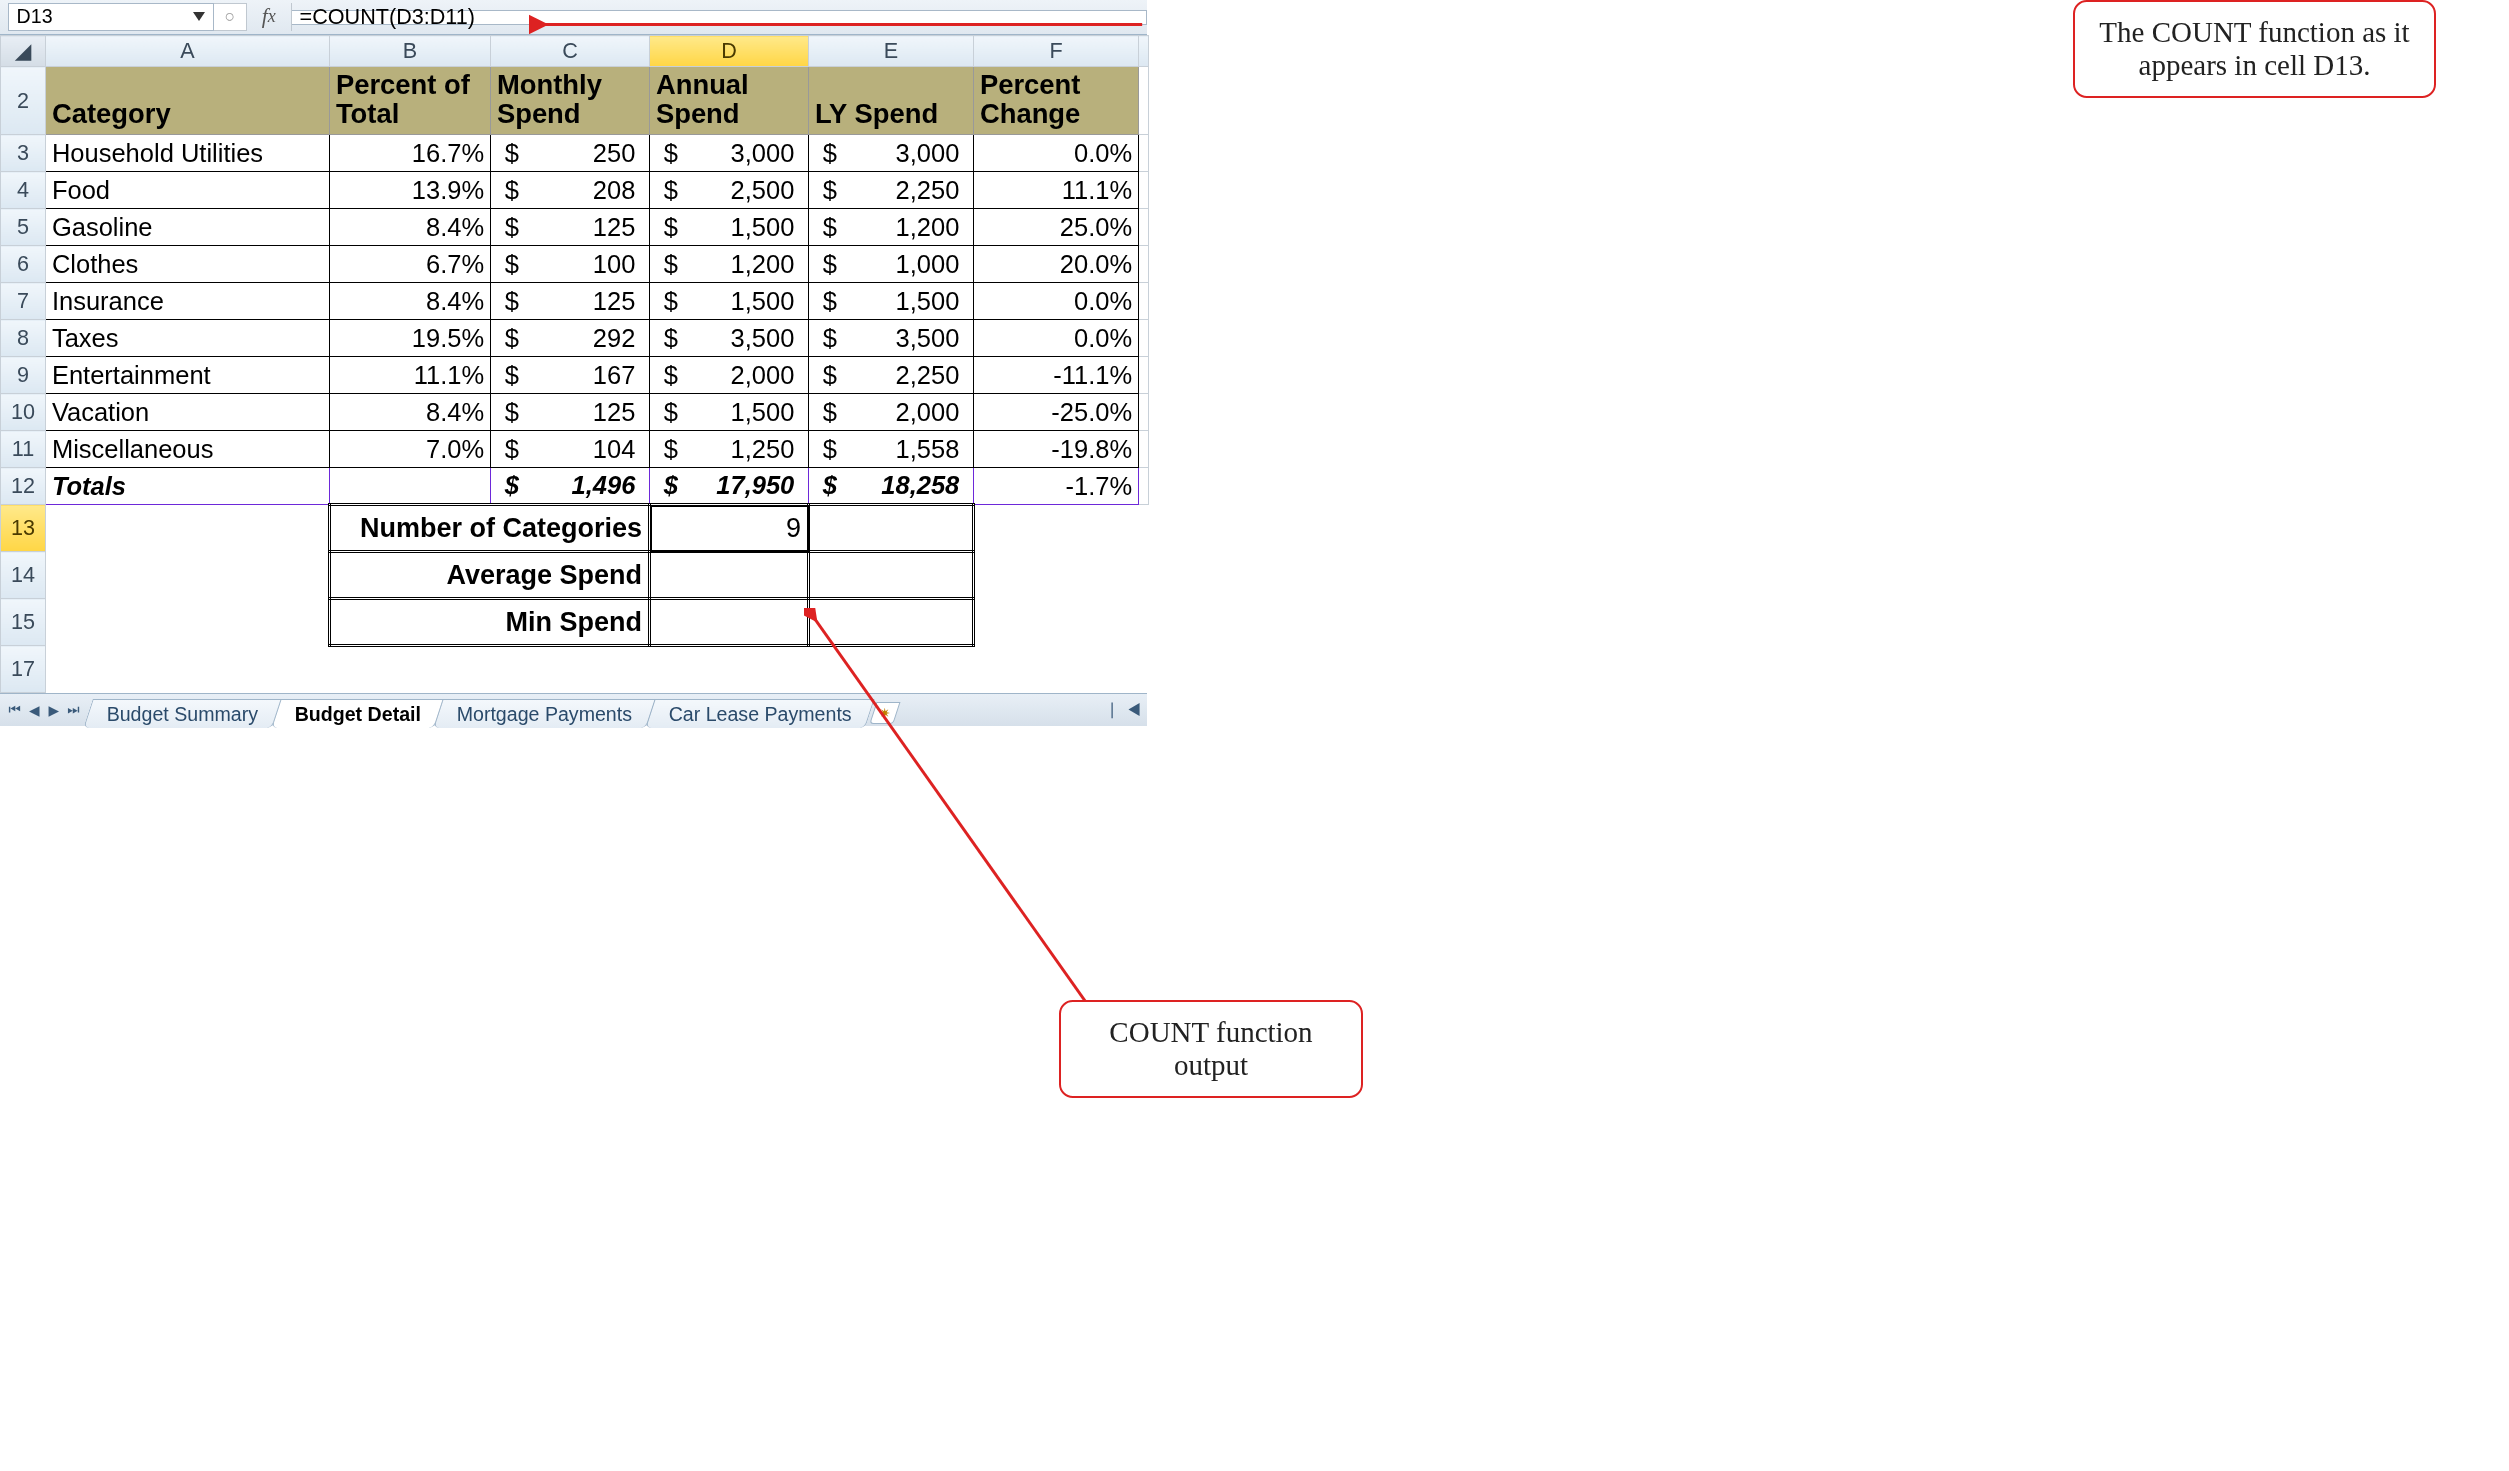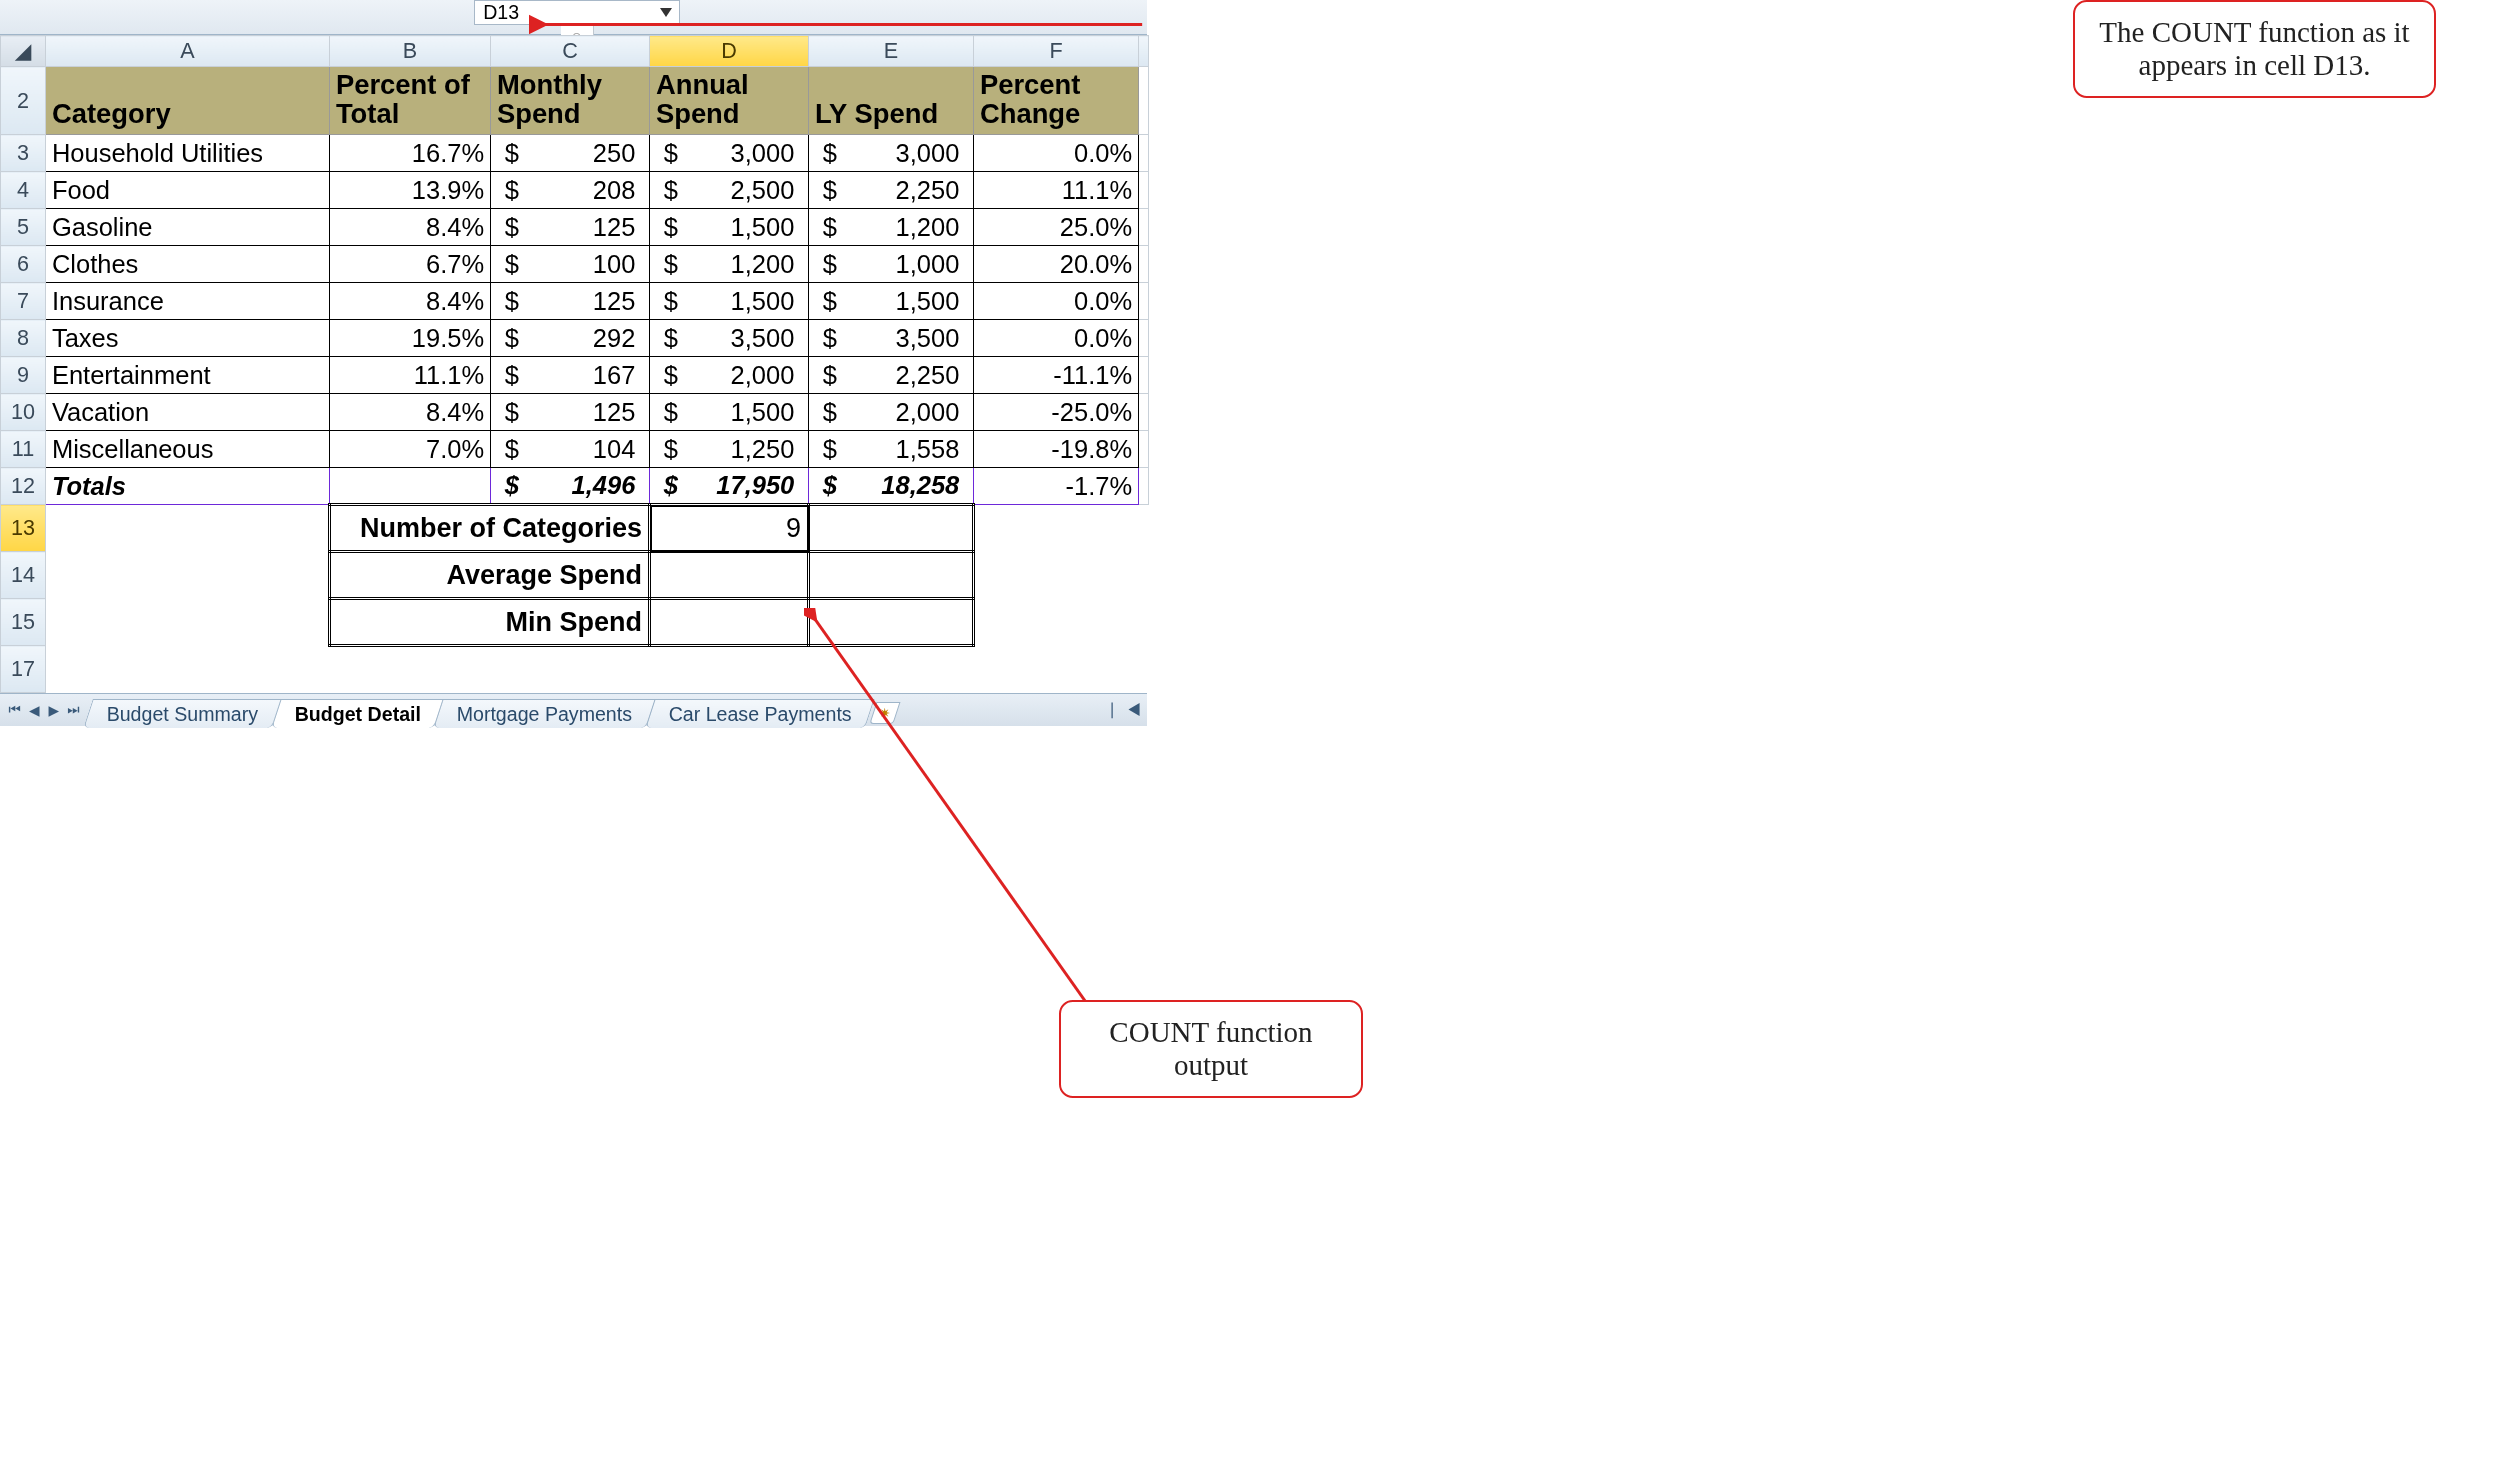--- a/index.html
+++ b/index.html
@@ -15,21 +15,20 @@
 
   
   .formula-bar {
     display: flex;
     align-items: center;
     height: 35px;
     background: linear-gradient(#eef3f8, #e0e8f0);
     border-bottom: 1px solid #9fb5c9;
     padding-left: 7.8px;
     width: 1147px;
-    flex-direction: column;
   }
   .name-box {
     width: 206px;
     height: 27.4px;
     background: #fff;
     border: 1px solid #a8b8c8;
     display: flex;
     align-items: center;
     padding: 0 7.8px;
     font-size: 19.6px;

